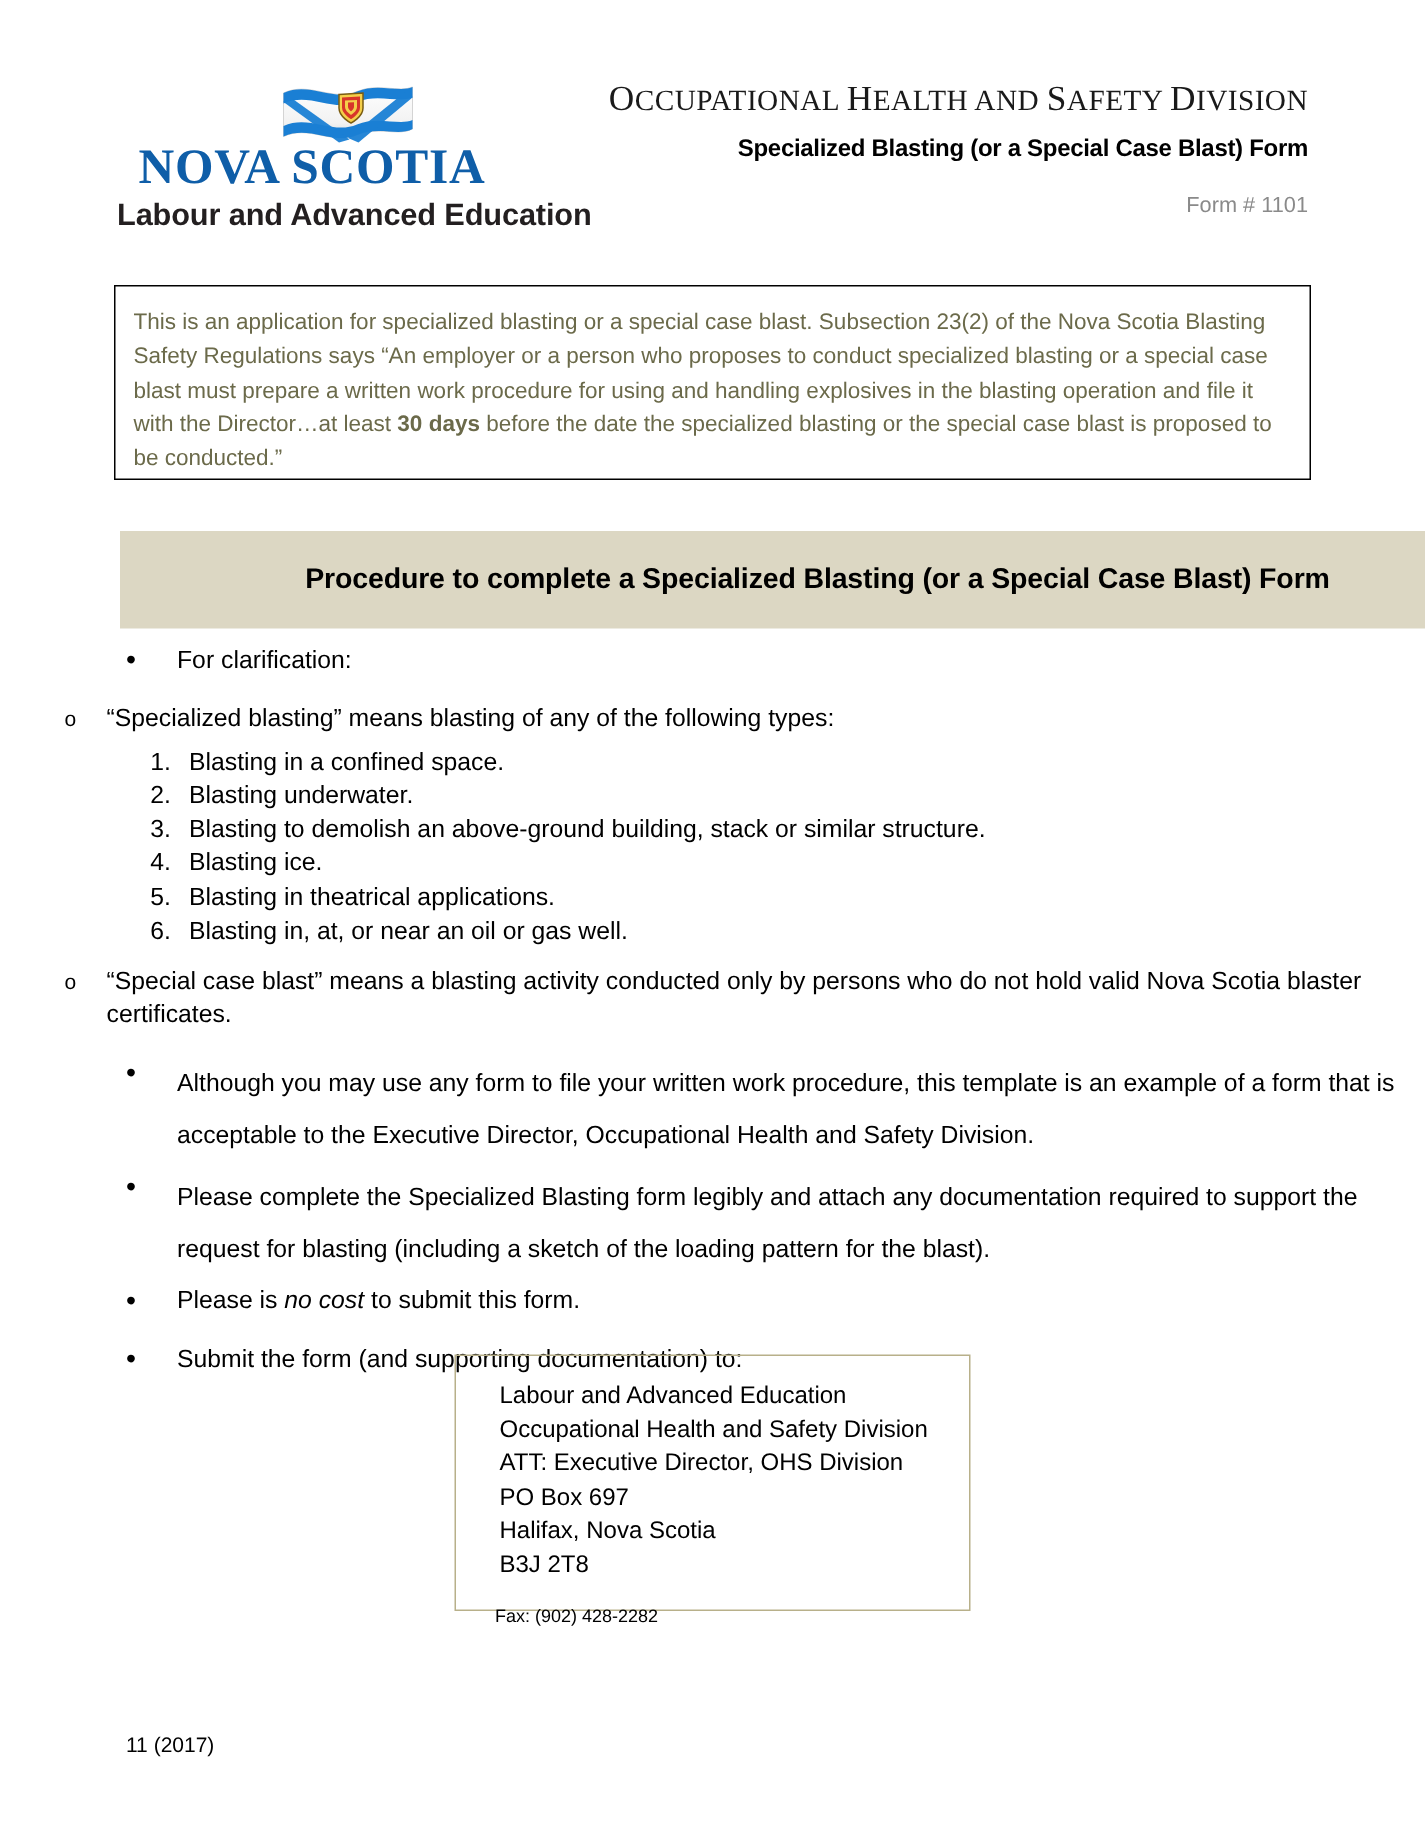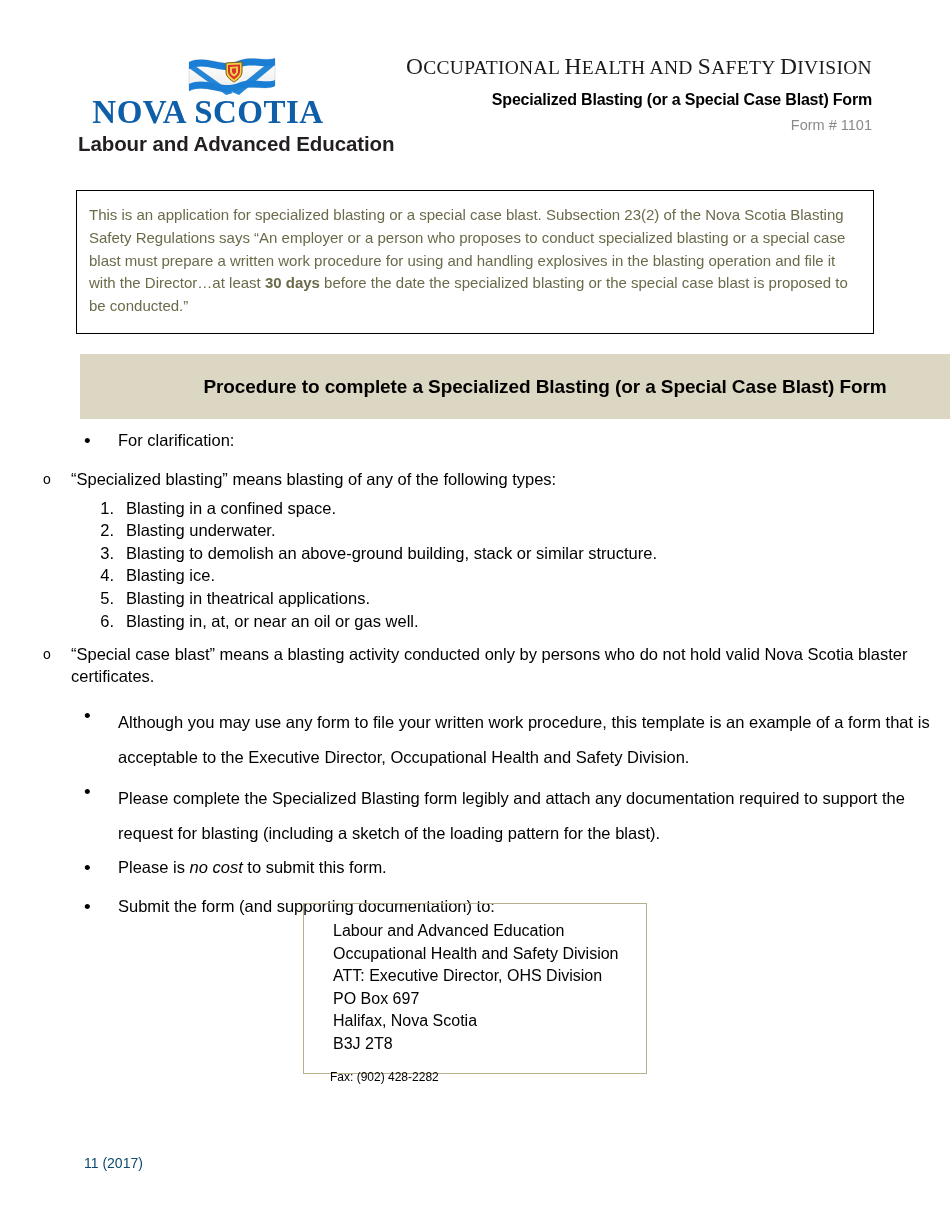--- a/index.html
+++ b/index.html
@@ -95,36 +95,36 @@
     margin-top: 11px;
     font-family: "Liberation Sans", sans-serif;
     font-weight: bold;
     font-size: 16px;
     color: #000000;
     letter-spacing: -0.2px;
     white-space: nowrap;
   }
 
   .form-number {
-    margin-top: 8px;
+    margin-top: 20px;
     font-family: "Liberation Sans", sans-serif;
     font-size: 14.5px;
     color: #8a8a8a;
   }
 
   
   .notice-box {
     position: absolute;
     left: 76px;
     top: 190px;
     width: 798px;
     min-height: 128px;
     box-sizing: border-box;
     border: 1.5px solid #000000;
-    padding: 13px 13px 15px 12px;
+    padding: 13px 13px 1px 12px;
   }
   .notice-text {
     font-family: "Liberation Sans", sans-serif;
     font-size: 15px;
     line-height: 1.52;
     color: #6b6a4a;
     text-align: left;
   }
   .notice-text b { font-weight: bold; color: #6b6a4a; }
 
@@ -258,21 +258,21 @@
     margin-left: -3px;
   }
 
   
   .footer {
     position: absolute;
     left: 84px;
     top: 1155px;
     font-family: "Liberation Sans", sans-serif;
     font-size: 14px;
-    color: #0c4a6e;
+    color: #000000;
   }
 </style>
 </head>
 <body>
 
 <div class="page">
 
   <div class="header">
 
     <div class="logo-block">

